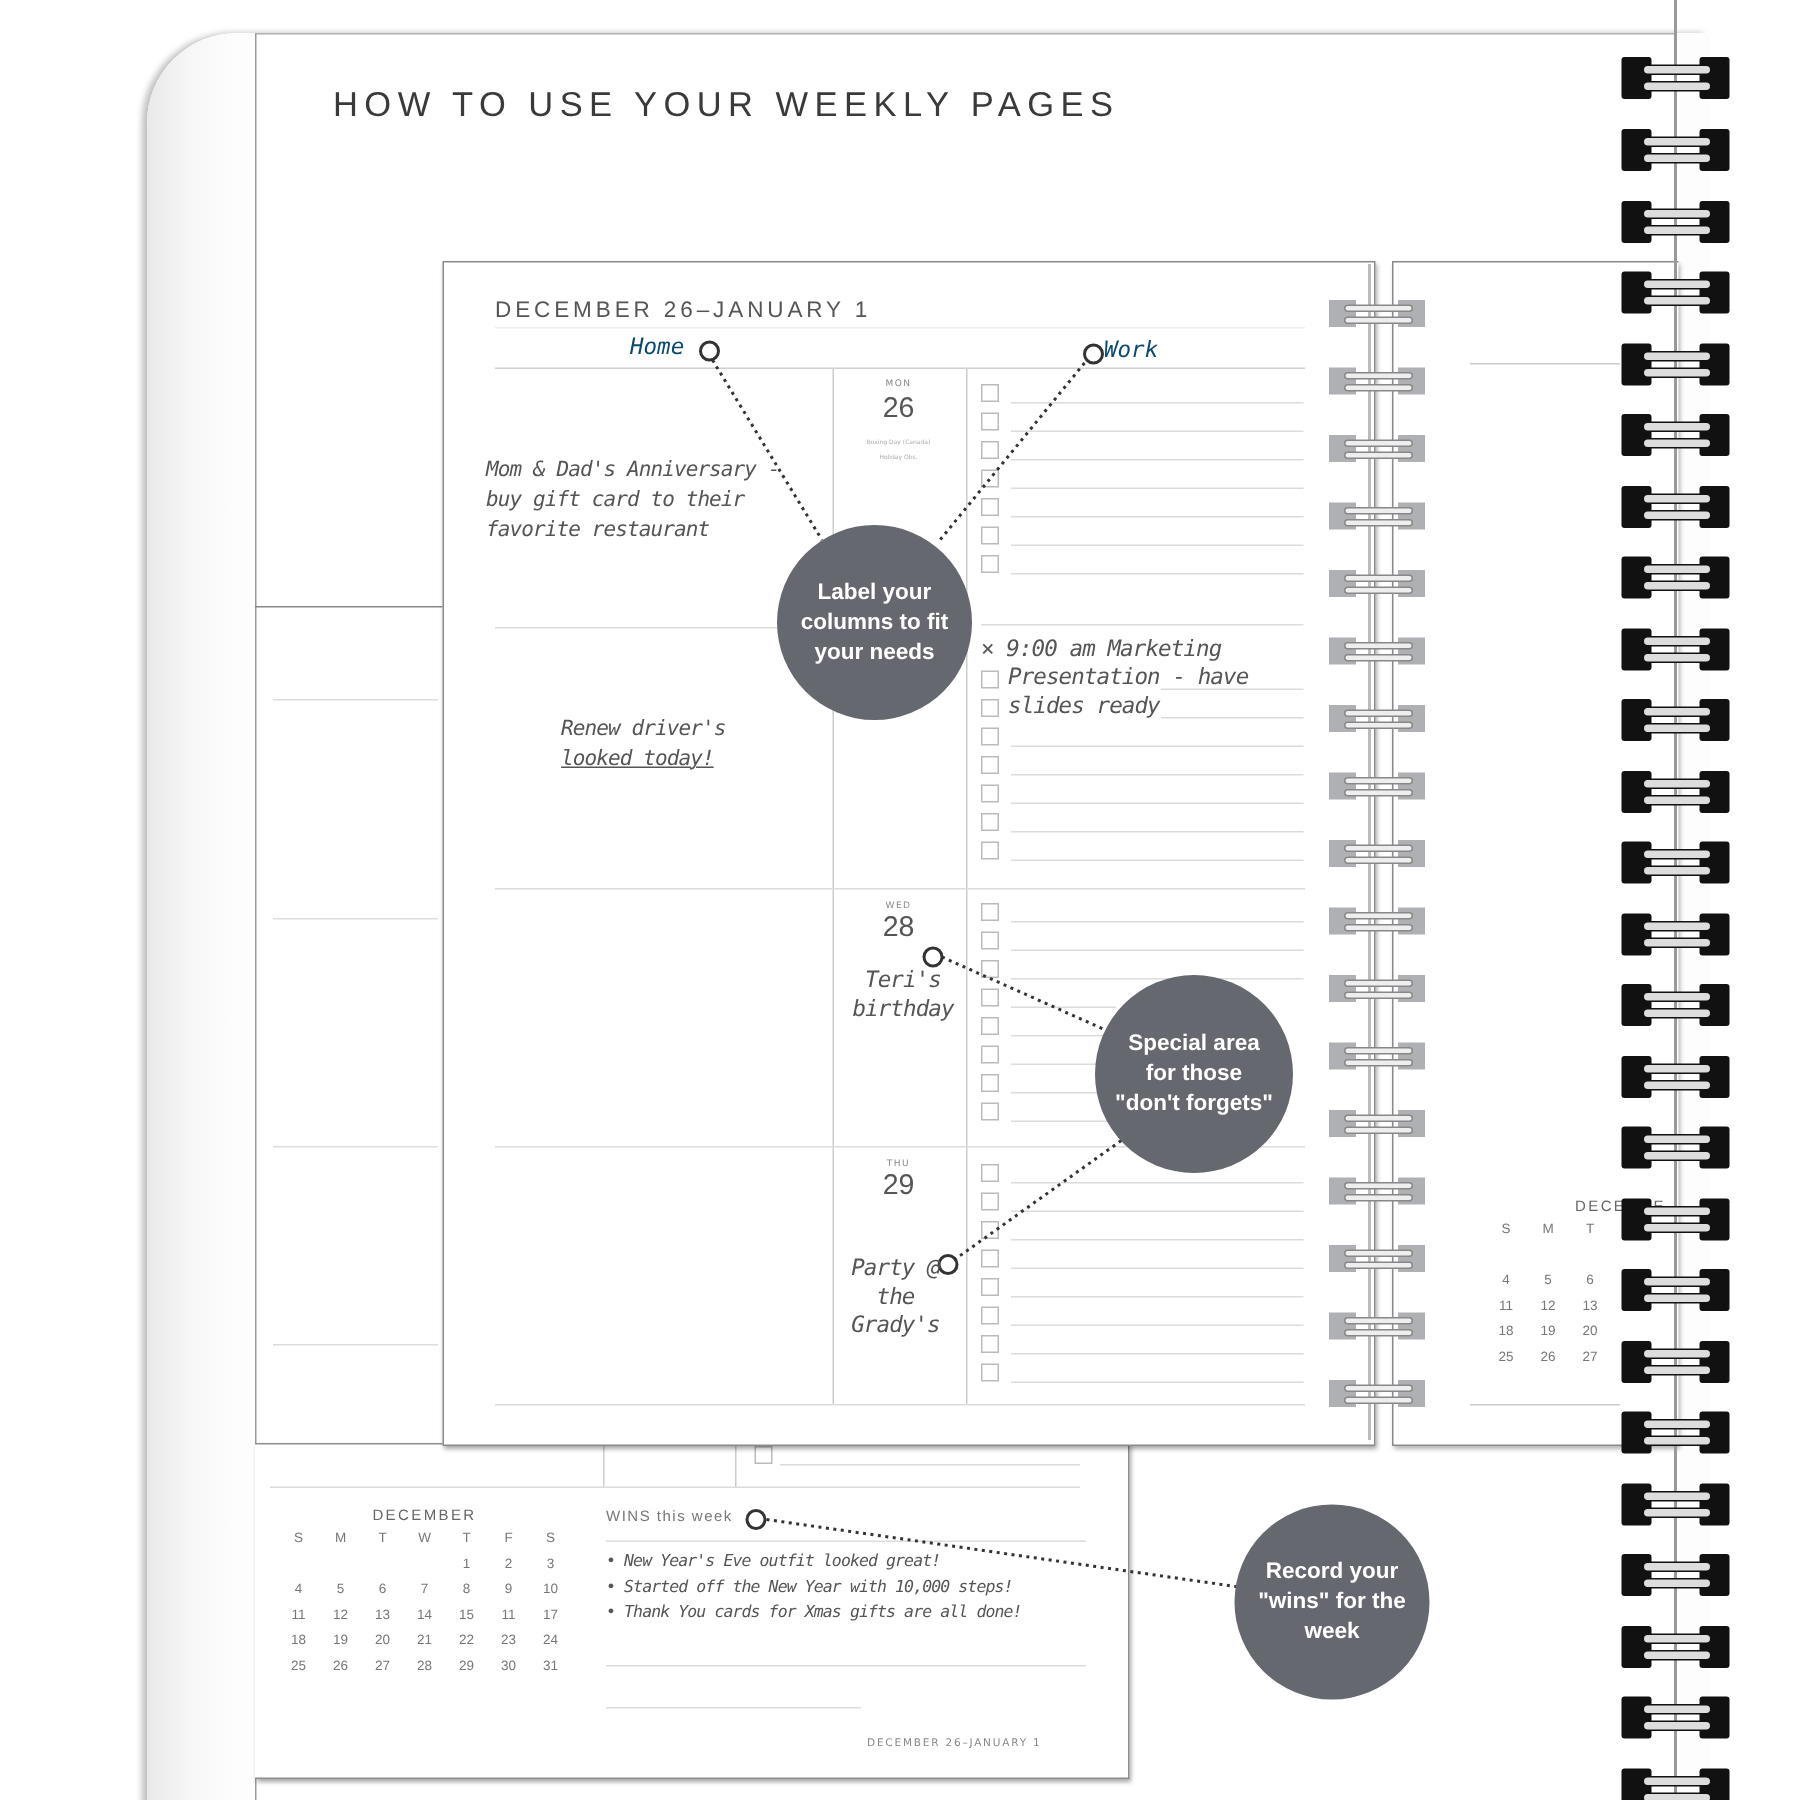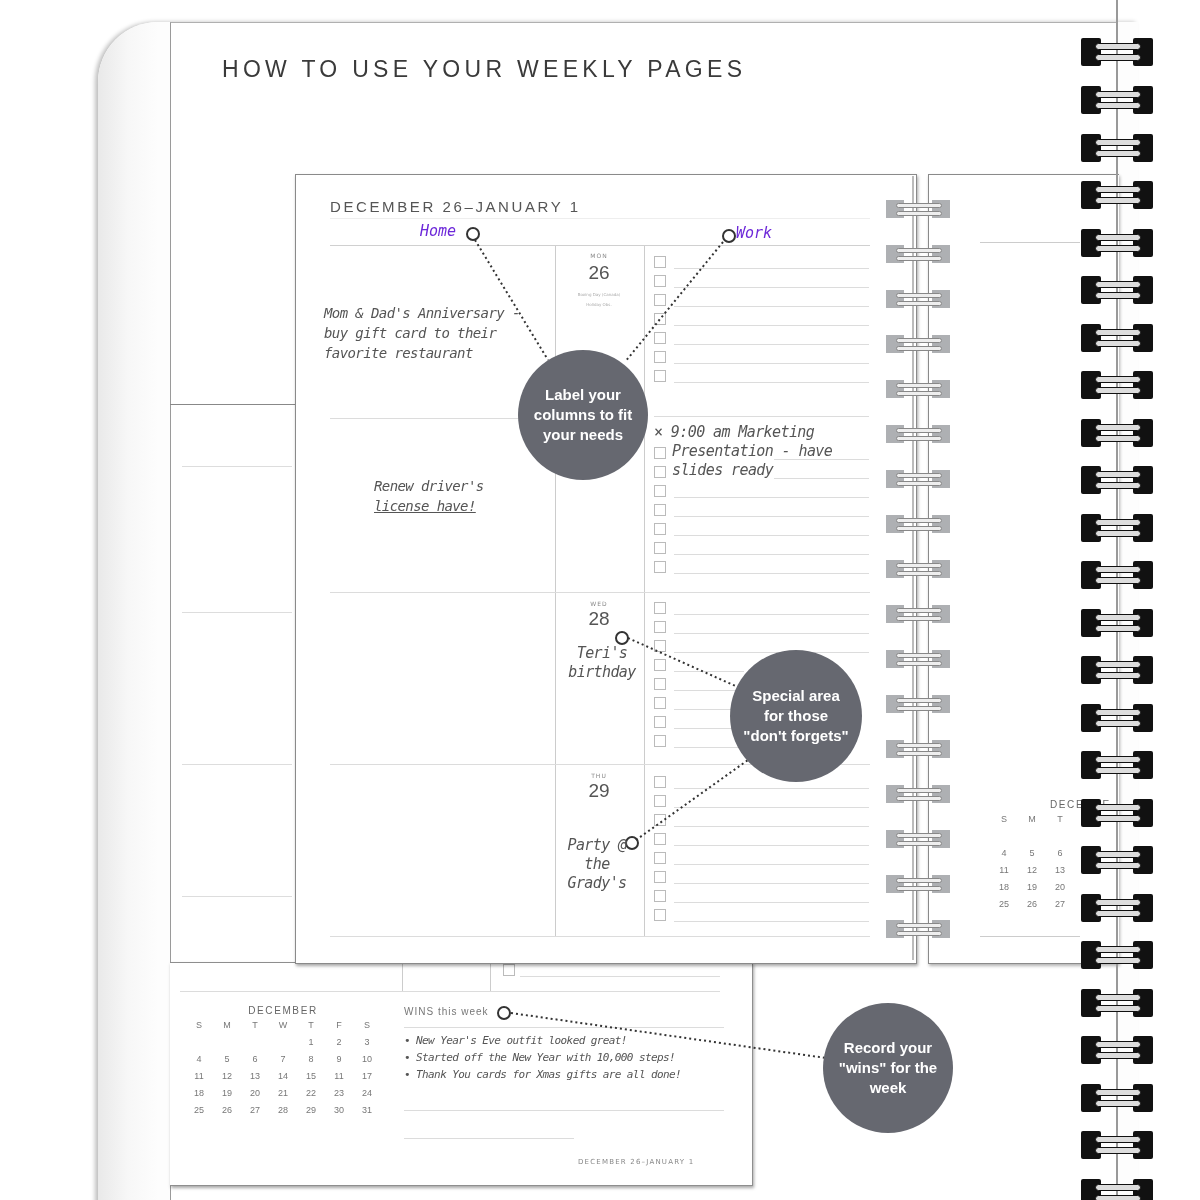--- a/index.html
+++ b/index.html
@@ -12,21 +12,21 @@
   .subtitle{left:222px;top:97px;font-family:"Liberation Sans",sans-serif;font-size:17px;line-height:29px;color:#555;}
   
   .bg-left-block{left:170px;top:404px;width:130px;height:560px;border-top:1.5px solid #888;}
   .hline{height:1px;background:#ddd;}
   
   .under{left:170px;top:962px;width:582px;height:222px;background:#fff;border:1.5px solid #8e8e8e;border-left:none;box-shadow:1px 2px 3px rgba(0,0,0,0.35);}
   
   .inset{left:295px;top:174px;width:620px;height:788px;background:#fff;border:1.5px solid #8a8a8a;box-shadow:1px 2px 3px rgba(0,0,0,0.35);}
   .inset-right{left:928px;top:174px;width:190px;height:788px;background:#fff;border:1.5px solid #8a8a8a;border-right:none;box-shadow:1px 2px 3px rgba(0,0,0,0.3);}
   .inset-title{left:330px;top:198px;font-family:"Liberation Sans",sans-serif;font-size:15px;letter-spacing:2.6px;color:#555;}
-  .colhead{font-family:"DejaVu Sans Mono",monospace;font-size:15px;color:#6d28d9;font-style:italic;}
+  .colhead{font-family:"DejaVu Sans Mono",monospace;font-size:15px;color:#0c4a6e;font-style:italic;}
   .vline{width:1px;background:#ccc;}
   .day-dow{font-size:6px;letter-spacing:1px;color:#888;text-align:center;width:80px;}
   .day-num{font-family:"Liberation Sans",sans-serif;font-size:19px;color:#555;text-align:center;width:80px;}
   .day-note{font-size:4px;color:#aaa;text-align:center;width:80px;line-height:6px;}
   .cb{width:10px;height:10px;border:1px solid #bbb;background:#fff;}
   .rule{height:1px;background:#dcdcdc;}
   .hand{font-family:"DejaVu Sans Mono",monospace;font-style:italic;color:#555;font-size:14px;line-height:20px;letter-spacing:-0.6px;}
   .bubble{border-radius:50%;background:#666870;color:#fff;font-family:"Liberation Sans",sans-serif;font-size:15px;font-weight:bold;text-align:center;display:flex;align-items:center;justify-content:center;line-height:20px;}
   .ring{width:10px;height:10px;border:2px solid #333;border-radius:50%;background:#fff;}
   .mini-cal{font-family:"Liberation Sans",sans-serif;color:#777;font-size:9px;}
@@ -214,21 +214,21 @@
 <div class="abs ring" style="left:625px;top:836px;"></div>
 <div class="abs hand" style="left:565px;top:836px;width:64px;text-align:center;font-size:15px;line-height:19px;">Party @ the Grady's</div>
 
 <div class="abs hand" style="left:324px;top:303px;">
   <div>Mom &amp; Dad's Anniversary -</div>
   <div>buy gift card to their</div>
   <div>favorite restaurant</div>
 </div>
 <div class="abs hand" style="left:374px;top:476px;">
   <div>Renew driver's</div>
-  <div style="text-decoration:underline;text-decoration-thickness:1px;">license have!</div>
+  <div style="text-decoration:underline;text-decoration-thickness:1px;">looked today!</div>
 </div>
 
 <div class="abs hand" style="left:654px;top:423px;font-size:15px;line-height:19px;">
   <div>× 9:00 am Marketing</div>
   <div style="padding-left:18px;">Presentation - have</div>
   <div style="padding-left:18px;">slides ready</div>
 </div>
 
 <div class="abs" style="left:654px;top:256px;">
   <div class="cb abs" style="left:0;top:0;"></div>

